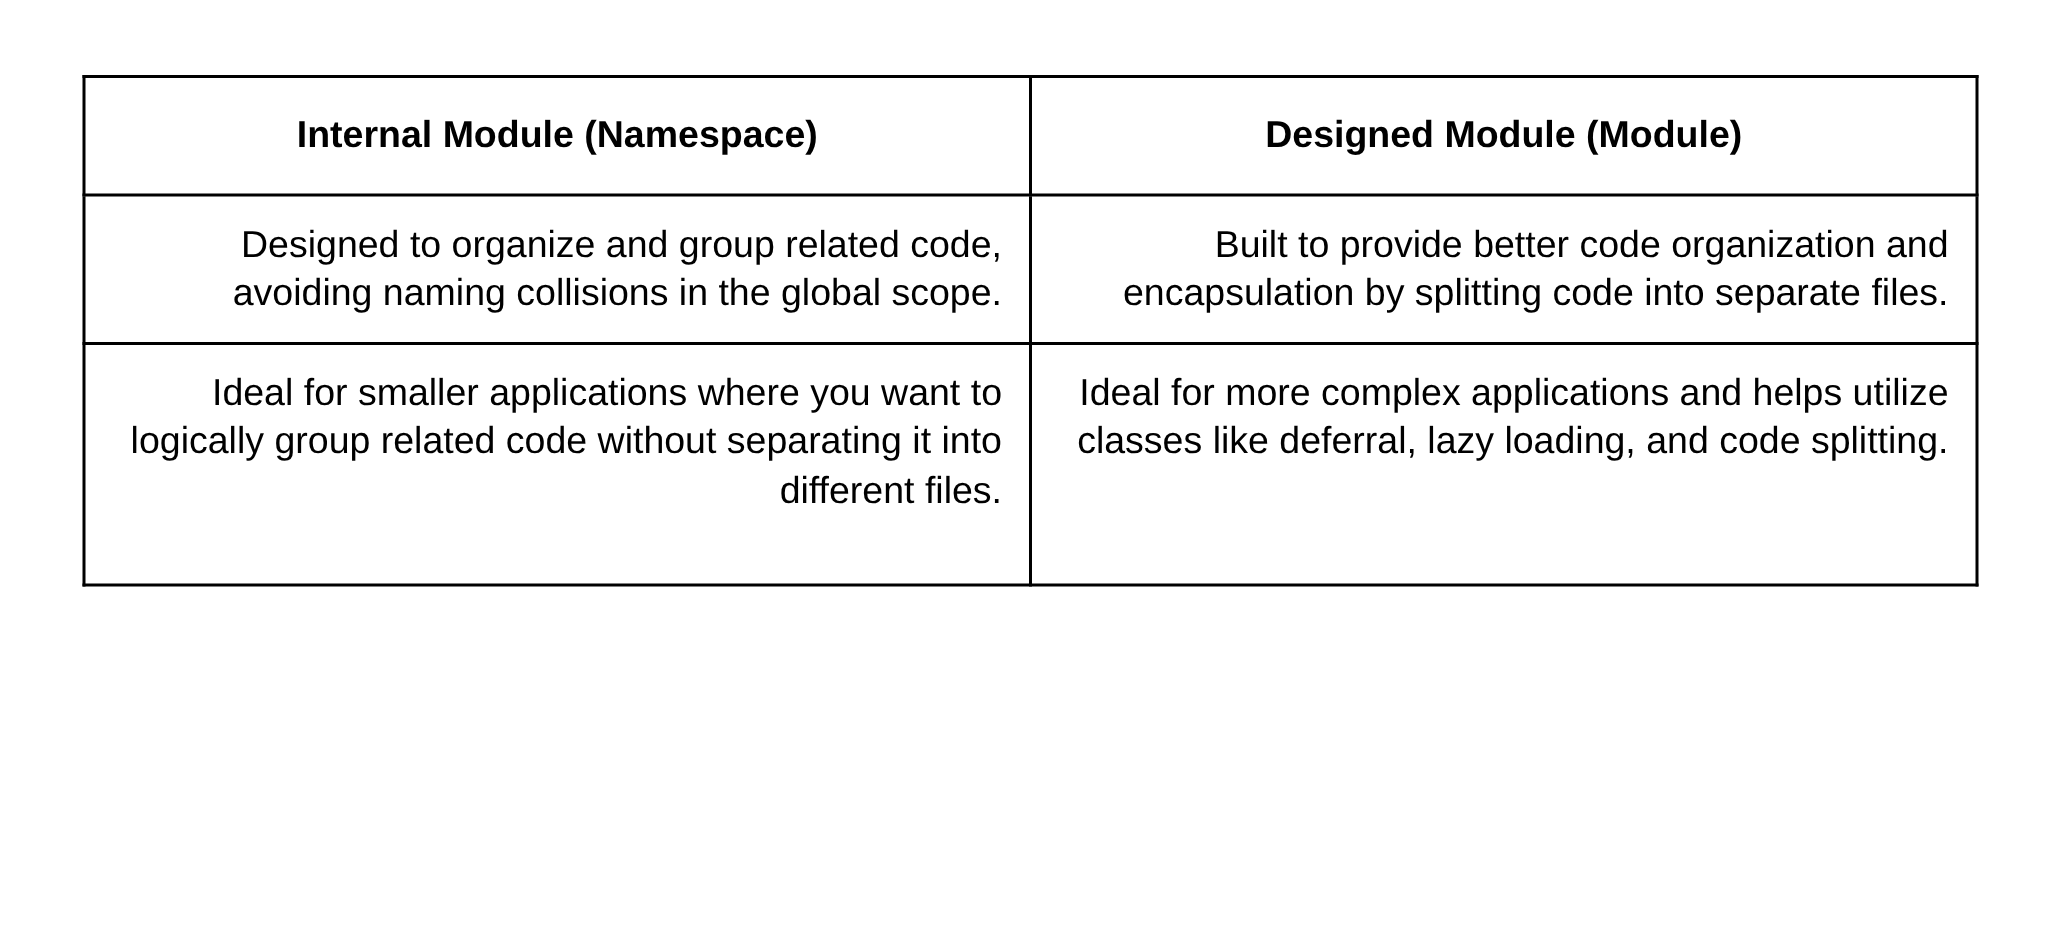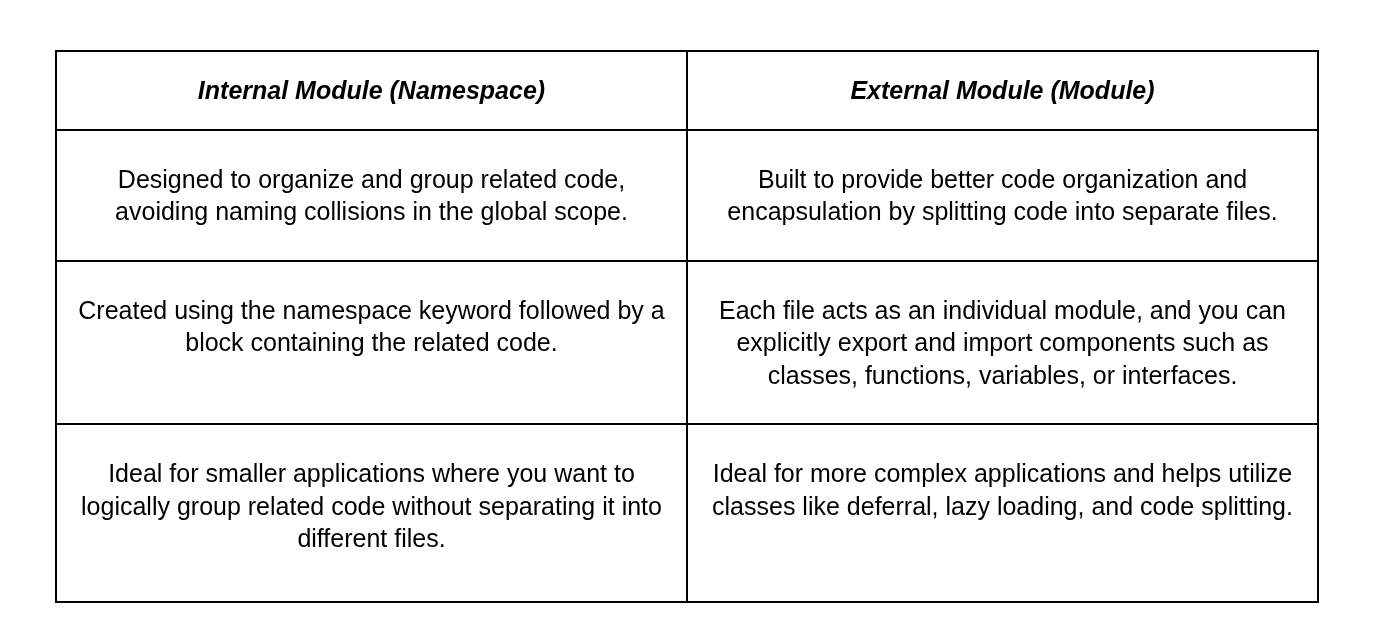--- a/index.html
+++ b/index.html
@@ -13,32 +13,31 @@
       padding: 50px;
       width: 1374px;
     }
     table {
       border-collapse: collapse;
       width: 1264px;
       margin: 0 auto;
     }
     th, td {
       border: 2px solid #000000;
-      padding: 32px 18px;
-      text-align: center;
+      padding: 16px 18px;
+      text-align: right;
       vertical-align: top;
       font-size: 25px;
       line-height: 1.3;
       color: #000000;
     }
     th {
       font-weight: bold;
       text-align: center;
       padding: 22px 18px;
-      font-style: italic;
     }
     col.left {
       width: 50%;
     }
     col.right {
       width: 50%;
     }
     td.extra-bottom {
       padding-bottom: 46px;
       border-radius: 22px;
@@ -48,30 +47,26 @@
 <body>
 
 <table>
   <colgroup>
     <col class="left">
     <col class="right">
   </colgroup>
   <thead>
     <tr>
       <th>Internal Module (Namespace)</th>
-      <th>External Module (Module)</th>
+      <th>Designed Module (Module)</th>
     </tr>
   </thead>
   <tbody>
     <tr>
       <td>Designed to organize and group related code, avoiding naming collisions in the global scope.</td>
       <td>Built to provide better code organization and encapsulation by splitting code into separate files.</td>
-    </tr>
-    <tr>
-      <td>Created using the namespace keyword followed by a block containing the related code.</td>
-      <td>Each file acts as an individual module, and you can explicitly export and import components such as classes, functions, variables, or interfaces.</td>
     </tr>
     <tr>
       <td class="extra-bottom">Ideal for smaller applications where you want to logically group related code without separating it into different files.</td>
       <td class="extra-bottom">Ideal for more complex applications and helps utilize classes like deferral, lazy loading, and code splitting.</td>
     </tr>
   </tbody>
 </table>
 
 </body></html>

